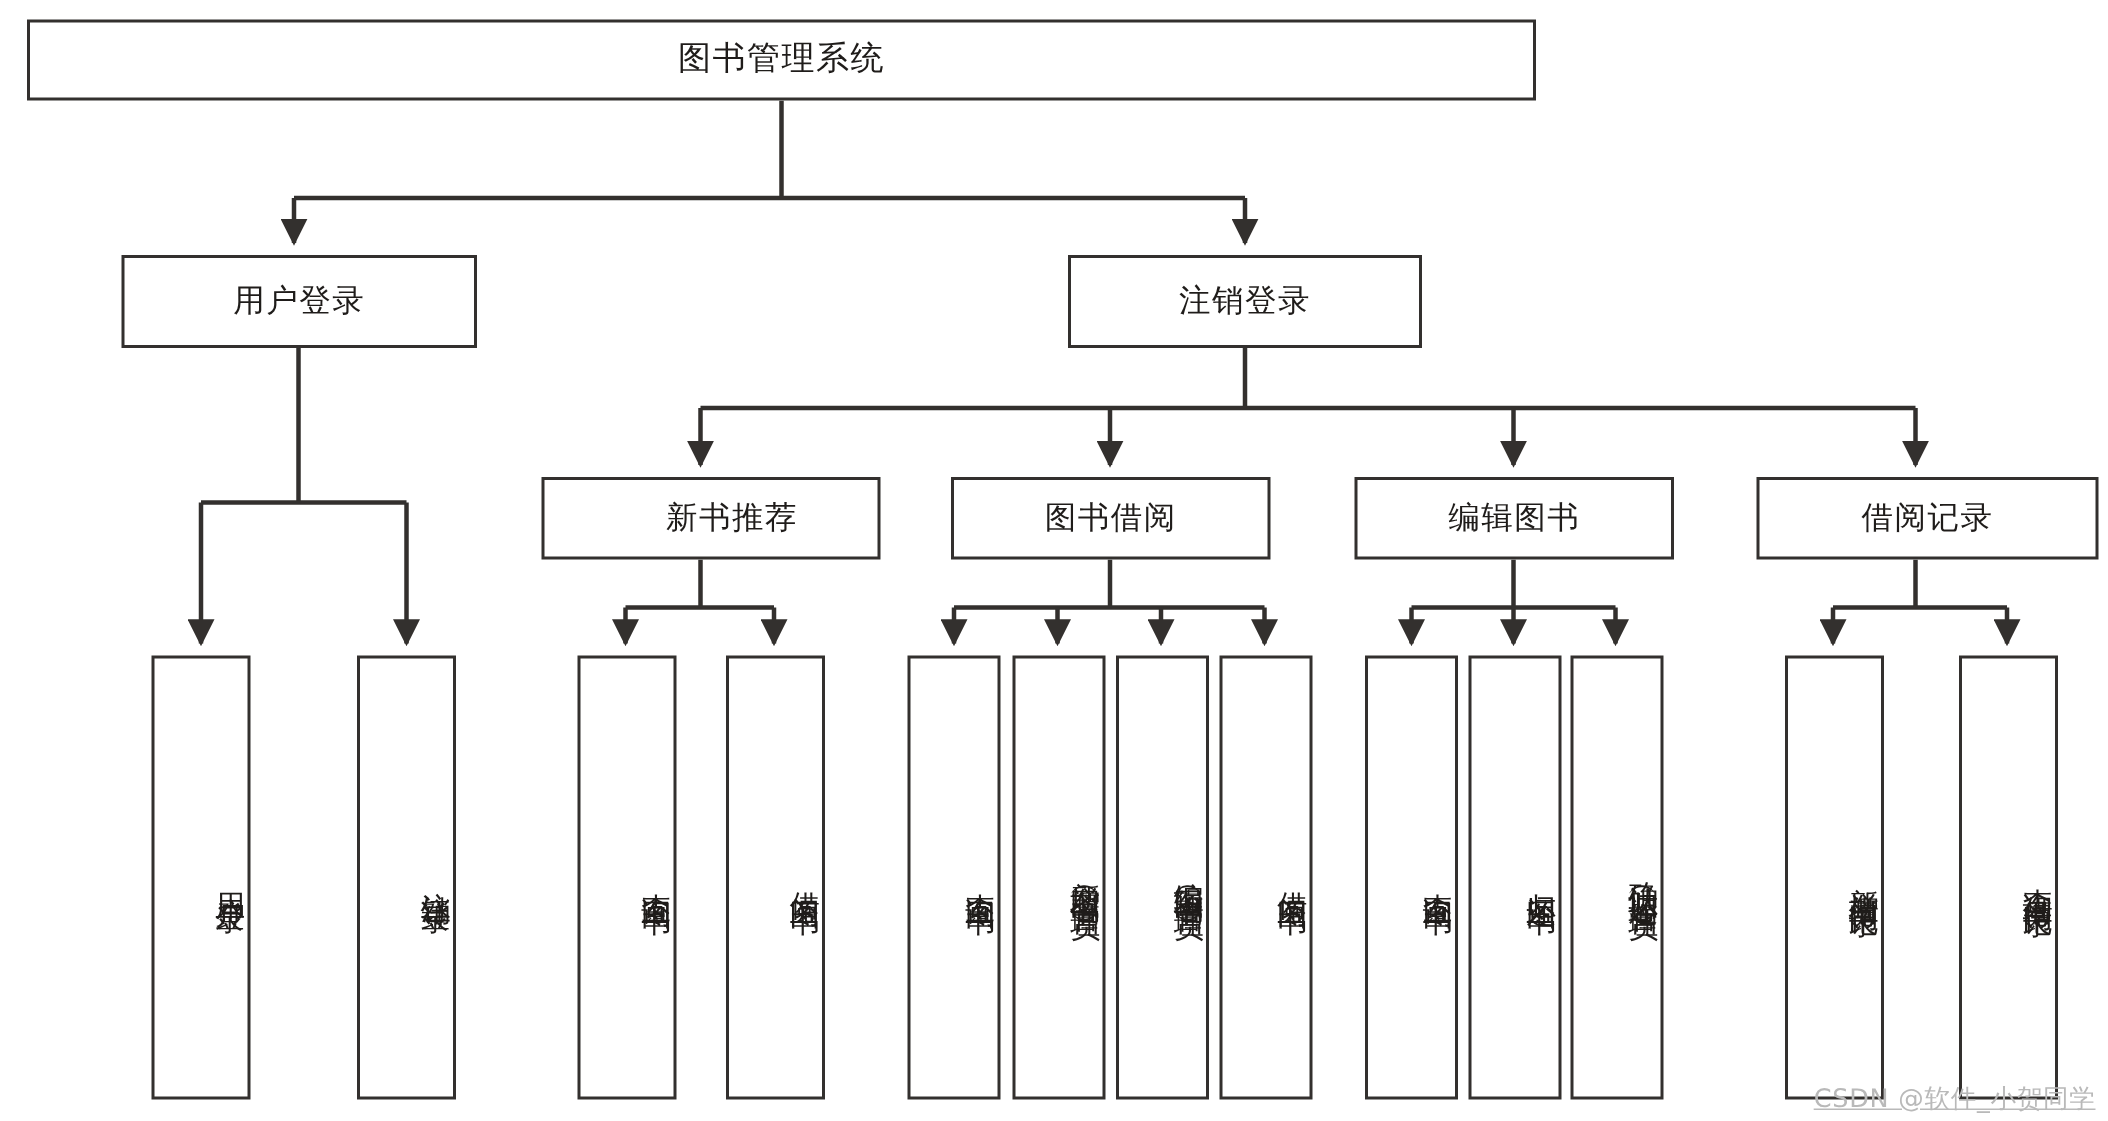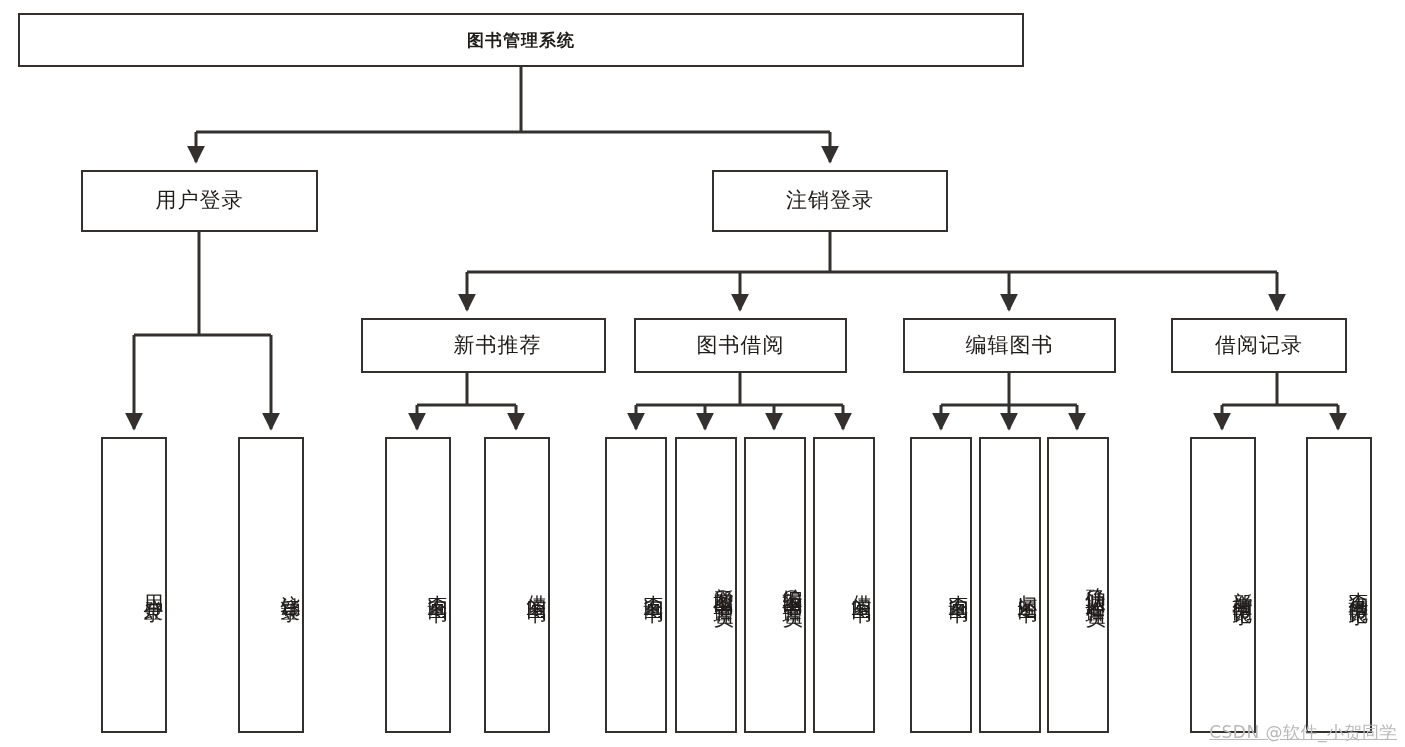--- a/index.html
+++ b/index.html
@@ -49,22 +49,21 @@
     line-height: 1.15;
     padding: 6px 0;
     align-items: flex-start;
     justify-content: center;
   }
   .node-v > span {
     display: block;
     text-align: center;
   }
   .root-node {
-    font-size: 17px;
-    font-weight: bold;
+    font-size: 22px;
   }
   #watermark {
     position: absolute;
     right: 8px;
     bottom: 3px;
     font-size: 17px;
     color: #b9b9b9;
     letter-spacing: 0.5px;
     white-space: nowrap;
     user-select: none;
@@ -124,24 +123,24 @@
       <path d="M 1222 405 L 1222 429" marker-end="url(#arrow)"></path>
       <path d="M 1338 405 L 1338 429" marker-end="url(#arrow)"></path>
     </g>
   </svg>
 
   <div class="node node-h root-node" style="left:18px; top:13px; width:1006px; height:54px;">图书管理系统</div>
 
   <div class="node node-h" style="left:81px; top:170px; width:237px; height:62px;">用户登录</div>
   <div class="node node-h" style="left:712px; top:170px; width:236px; height:62px;">注销登录</div>
 
-  <div class="node node-h" style="left:361px; top:318px; width:245px; height:55px;padding-left:28px;">新书推荐</div>
+  <div class="node node-h" style="left:361px; top:318px; width:226px; height:55px;padding-left:28px;">新书推荐</div>
   <div class="node node-h" style="left:634px; top:318px; width:213px; height:55px;">图书借阅</div>
   <div class="node node-h" style="left:903px; top:318px; width:213px; height:55px;">编辑图书</div>
-  <div class="node node-h" style="left:1171px; top:318px; width:176px; height:55px;">借阅记录</div>
+  <div class="node node-h" style="left:1171px; top:318px; width:228px; height:55px;">借阅记录</div>
 
   <div class="node node-v" style="left:101px; top:437px; width:66px; height:296px;">
     <span>用户登录</span>
   </div>
   <div class="node node-v" style="left:238px; top:437px; width:66px; height:296px;">
     <span>注销登录</span>
   </div>
 
   <div class="node node-v" style="left:385px; top:437px; width:66px; height:296px;">
     <span>查询图书</span>

